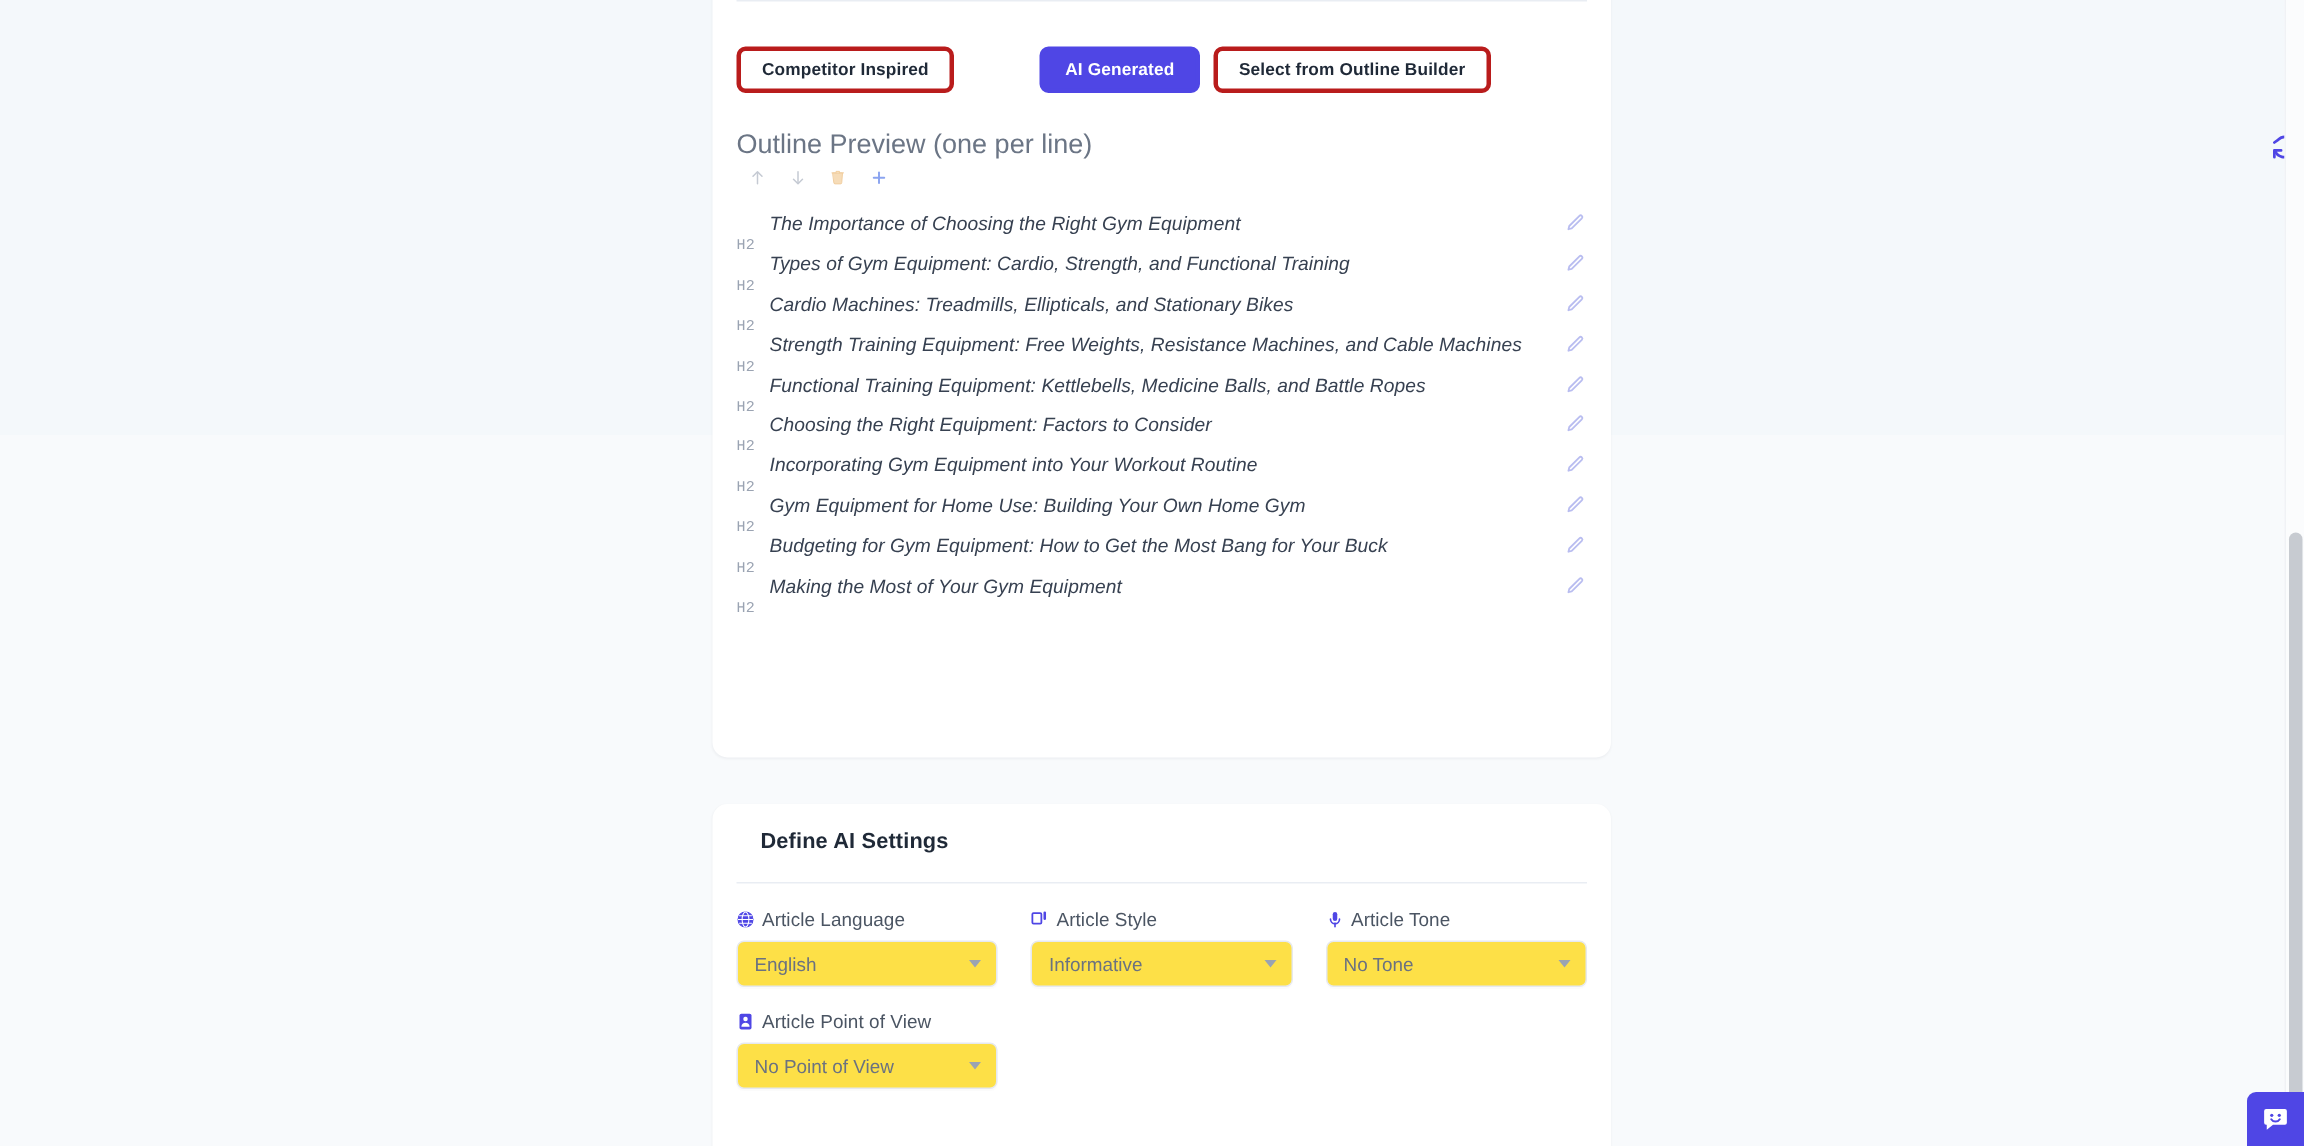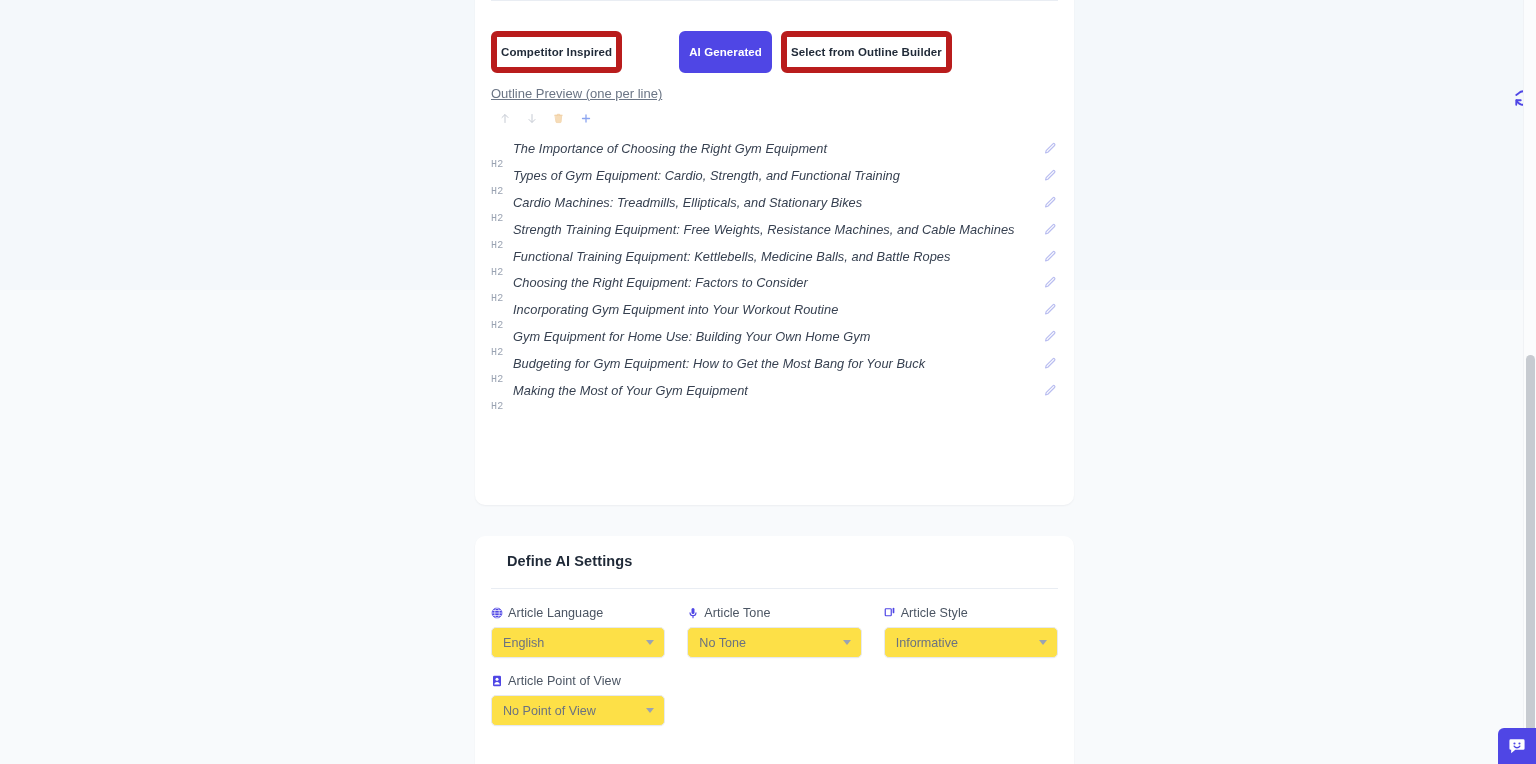--- a/index.html
+++ b/index.html
@@ -60,51 +60,50 @@
   
   .mode-row {
     position: absolute;
     top: 91px;
     left: 16px;
     display: flex;
     gap: 9px;
   }
 
   .mode-btn {
-    height: 42px;
-    padding: 0 4px;
+    height: 31px;
+    padding: 0 14px;
     border-radius: 6px;
     font-size: 11.5px;
     font-weight: bold;
     color: #1f2937;
     background: #ffffff;
-    border: 6px solid #b91c1c;
+    border: 3px solid #b91c1c;
     display: flex;
     align-items: center;
     justify-content: center;
     cursor: pointer;
     white-space: nowrap;
     letter-spacing: .1px;
   }
 
   .mode-btn.active {
     background: #4f46e5;
     border-color: #4f46e5;
     color: #ffffff;
     margin-left: 48px;
   }
 
   
   .preview-label {
     position: absolute;
     top: 146px;
     left: 16px;
-    font-size: 13px;
+    font-size: 18px;
     color: #6b7585;
-    text-decoration: underline;
   }
 
   .refresh-btn {
     position: absolute;
     top: 148px;
     left: 1038px;
     width: 20px;
     height: 20px;
     cursor: pointer;
     display: flex;
@@ -464,46 +463,46 @@
         </div>
         <div class="select">
           <span>English</span>
           <span class="caret"></span>
         </div>
       </div>
 
       <div>
         <div class="field-label">
           <span class="label-icon">
+            <svg width="12" height="12" viewBox="0 0 24 24" fill="none" stroke="#4f46e5" stroke-width="2.4">
+              <rect x="2.5" y="3.5" width="12" height="14" rx="1.5"></rect>
+              <line x1="19" y1="3" x2="19" y2="11" stroke-width="3.4" stroke-linecap="round"></line>
+            </svg>
+          </span>
+          <span>Article Style</span>
+        </div>
+        <div class="select">
+          <span>Informative</span>
+          <span class="caret"></span>
+        </div>
+      </div>
+
+      <div>
+        <div class="field-label">
+          <span class="label-icon">
             <svg width="12" height="12" viewBox="0 0 24 24" fill="#4f46e5">
               <rect x="9" y="2" width="6" height="12" rx="3"></rect>
               <path d="M6 11.5a6 6 0 0 0 12 0" fill="none" stroke="#4f46e5" stroke-width="2.2" stroke-linecap="round"></path>
               <line x1="12" y1="17" x2="12" y2="21.5" stroke="#4f46e5" stroke-width="2.2" stroke-linecap="round"></line>
             </svg>
           </span>
           <span>Article Tone</span>
         </div>
         <div class="select">
           <span>No Tone</span>
-          <span class="caret"></span>
-        </div>
-      </div>
-
-      <div>
-        <div class="field-label">
-          <span class="label-icon">
-            <svg width="12" height="12" viewBox="0 0 24 24" fill="none" stroke="#4f46e5" stroke-width="2.4">
-              <rect x="2.5" y="3.5" width="12" height="14" rx="1.5"></rect>
-              <line x1="19" y1="3" x2="19" y2="11" stroke-width="3.4" stroke-linecap="round"></line>
-            </svg>
-          </span>
-          <span>Article Style</span>
-        </div>
-        <div class="select">
-          <span>Informative</span>
           <span class="caret"></span>
         </div>
       </div>
 
       <div>
         <div class="field-label">
           <span class="label-icon">
             <svg width="12" height="12" viewBox="0 0 24 24" fill="#4f46e5">
               <rect x="4" y="1.5" width="16" height="21" rx="2.5"></rect>
               <circle cx="12" cy="8.5" r="3" fill="#ffffff"></circle>

